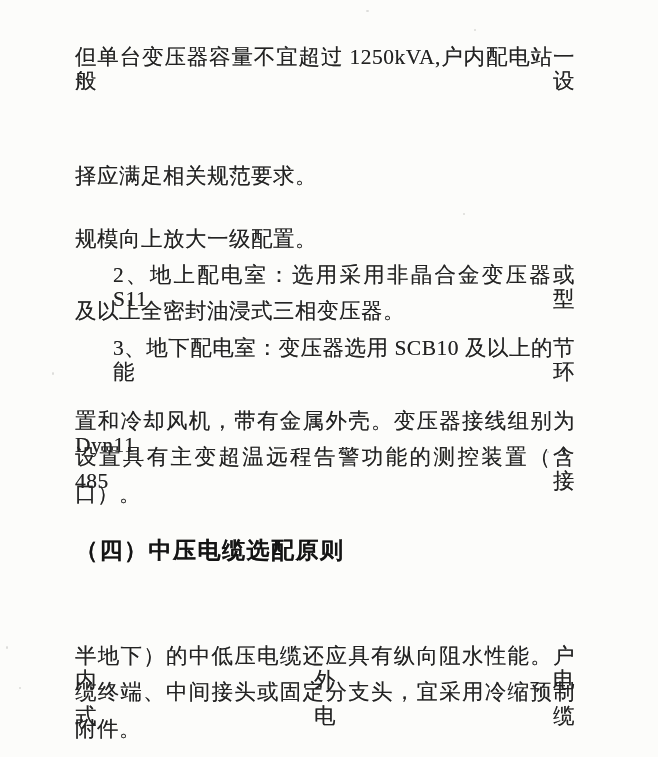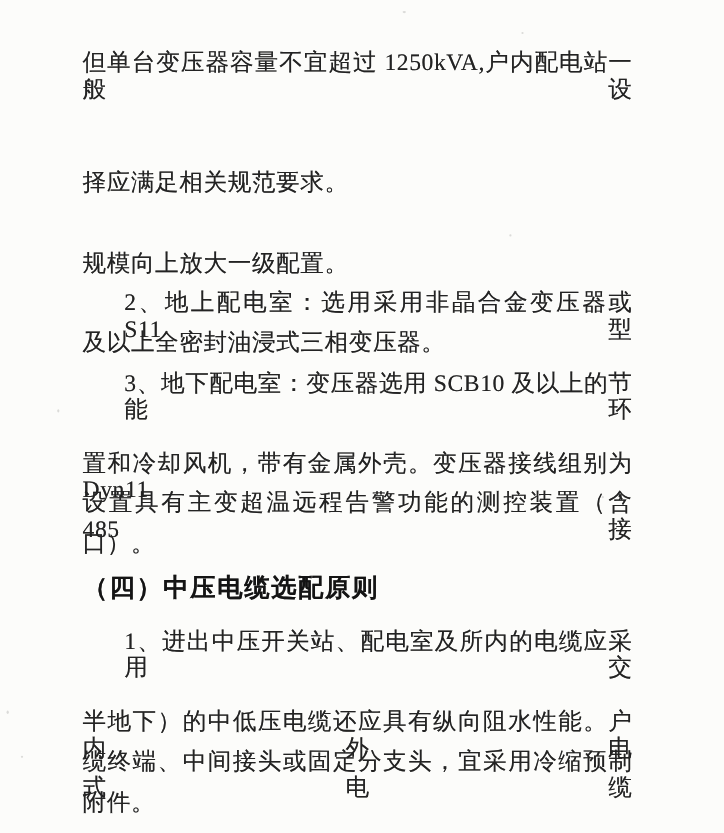--- a/index.html
+++ b/index.html
@@ -43,46 +43,46 @@
   .heading{
     position:absolute;
     left:75px;
     font-size:23px;
     line-height:28px;
     font-weight:bold;
     color:var(--heading-ink);
     text-shadow:0 0 0.6px rgba(10,10,10,.6);
     letter-spacing:1.5px;
     white-space:nowrap;
+    margin-top:16px;
   }
   .speck{
     position:absolute;
     background:#6a6a66;
     border-radius:50%;
     opacity:.22;
   }
 </style>
 </head>
 <body>
 
 <div class="page">
 
   <div class="l fill" style="top:45px">但单台变压器容量不宜超过 1250kVA,户内配电站一般设</div>
-  <div class="l" style="top:154px">择应满足相关规范要求。</div>
+  <div class="l" style="top:164px">择应满足相关规范要求。</div>
   <div class="l" style="top:227px">规模向上放大一级配置。</div>
   <div class="l indent fill" style="top:263px">2、地上配电室：选用采用非晶合金变压器或 S11 型</div>
   <div class="l" style="top:299px">及以上全密封油浸式三相变压器。</div>
   <div class="l indent fill" style="top:336px">3、地下配电室：变压器选用 SCB10 及以上的节能环</div>
   <div class="l fill" style="top:409px">置和冷却风机，带有金属外壳。变压器接线组别为 Dyn11，</div>
   <div class="l fill" style="top:445px">设置具有主变超温远程告警功能的测控装置（含 485 接</div>
   <div class="l" style="top:482px">口）。</div>
 
   <div class="heading" style="top:521px">（四）中压电缆选配原则</div>
 
-  <div class="l indent fill" style="top:571px">1、进出中压开关站、配电室及所内的电缆应采用交</div>
   <div class="l fill" style="top:644px">半地下）的中低压电缆还应具有纵向阻水性能。户内外电</div>
   <div class="l fill" style="top:680px">缆终端、中间接头或固定分支头，宜采用冷缩预制式电缆</div>
   <div class="l" style="top:717px">附件。</div>
 
   <div class="speck" style="left:366px;top:10px;width:3px;height:2px"></div>
   <div class="speck" style="left:474px;top:29px;width:2px;height:2px"></div>
   <div class="speck" style="left:463px;top:213px;width:2px;height:2px"></div>
   <div class="speck" style="left:52px;top:372px;width:2px;height:3px"></div>
   <div class="speck" style="left:6px;top:646px;width:2px;height:3px"></div>
   <div class="speck" style="left:19px;top:687px;width:2px;height:2px"></div>

